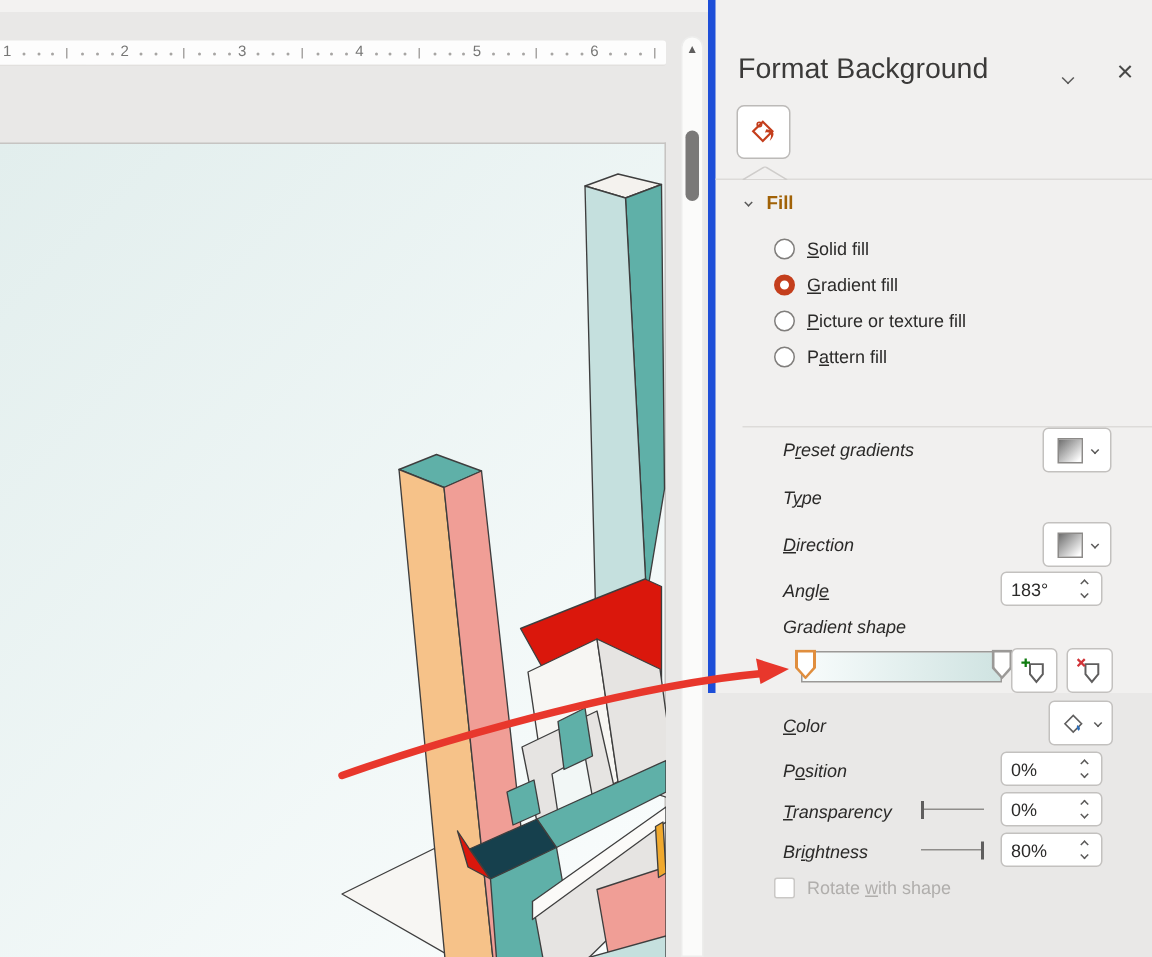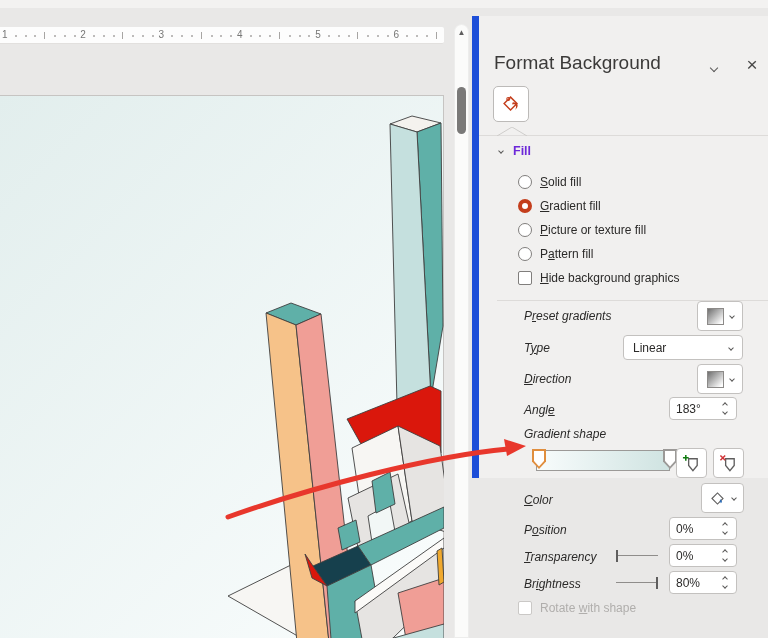--- a/index.html
+++ b/index.html
@@ -19,34 +19,34 @@
     border-top:1px solid #c6c4c2; border-right:1px solid #c6c4c2; }
   .slide svg { position:absolute; left:0; top:0; }
   .iso { stroke:#3e3e3e; stroke-width:0.9; stroke-linejoin:round; }
 
   
   .vscroll { position:absolute; left:454px; top:24px; width:15px; height:614px; background:#fbfbfa; border:1px solid #ededec; border-radius:8px 8px 0 0; }
   .vscroll .uparrow { position:absolute; left:0; right:0; top:4px; text-align:center; font-size:8px; color:#5f5e5e; line-height:8px; }
   .vscroll .thumb { position:absolute; left:2px; top:62px; width:9px; height:47px; background:#7a7978; border-radius:5px; }
 
   
-  .panel { position:absolute; left:472px; top:16px; width:296px; height:462px; background:var(--panel-bg); border-left:7px solid #1d4ed8; font-size:12px; color:#2b2a29; }
+  .panel { position:absolute; left:472px; top:0; width:296px; height:462px; background:var(--panel-bg); border-left:5px solid #1d4ed8; font-size:12px; color:#2b2a29; }
   .panel-title { position:absolute; left:15px; top:36px; font-size:19px; color:#3b3a39; }
   .title-chevron { position:absolute; left:232px; top:44px; width:18px; height:14px; cursor:pointer; }
   .close-btn { position:absolute; left:262px; top:38px; width:22px; height:22px; font-size:19px; color:#494948; text-align:center; line-height:22px; cursor:pointer; }
   .chev { display:inline-block; width:6px; height:6px; border-right:1.4px solid #5a5958; border-bottom:1.4px solid #5a5958; transform:rotate(45deg); }
   .chev.small { width:4px; height:4px; border-width:1.2px; }
   .chev.up { transform:rotate(-135deg); }
 
   .tab-btn { position:absolute; left:14px; top:70px; width:36px; height:36px; background:#fff; border:1px solid #bcbab8; border-radius:5px; display:flex; align-items:center; justify-content:center; }
   .panel-divider { position:absolute; left:0; top:119px; width:296px; height:1px; background:#dddbd9; }
   .tab-notch { position:absolute; left:18px; top:111px; }
 
   .fill-header { position:absolute; left:20px; top:128px; display:flex; align-items:center; gap:10px; cursor:pointer; }
-  .fill-header .hlabel { font-weight:bold; font-size:12.5px; color:#6d28d9; }
+  .fill-header .hlabel { font-weight:bold; font-size:12.5px; color:#a16207; }
 
   .opt-row { position:absolute; left:39px; display:flex; align-items:center; gap:8px; cursor:pointer; }
   .radio { width:14px; height:14px; border:1px solid #807e7c; border-radius:50%; background:#fff; flex:0 0 auto; }
   .radio.sel { border:4.5px solid var(--accent); }
   .cbox { width:14px; height:14px; border:1px solid #807e7c; border-radius:2px; background:#fff; flex:0 0 auto; }
   .opt-row.disabled { color:#b0aeac; }
   .opt-row.disabled .cbox { border-color:#cac8c6; }
   .ak { text-decoration:underline; }
 
   .sec-divider { position:absolute; left:18px; top:284px; width:278px; height:1px; background:#dddbd9; }
@@ -205,38 +205,30 @@
       <span><span class="ak">G</span>radient fill</span>
     </div>
     <div class="opt-row" style="top:207px">
       <span class="radio"></span>
       <span><span class="ak">P</span>icture or texture fill</span>
     </div>
     <div class="opt-row" style="top:231px">
       <span class="radio"></span>
       <span>P<span class="ak">a</span>ttern fill</span>
     </div>
-    <div class="opt-row" style="top:255px">
-      <span class="cbox"></span>
-      <span><span class="ak">H</span>ide background graphics</span>
-    </div>
 
     <div class="sec-divider"></div>
 
     <span class="rlabel" style="top:293px">P<span class="ak">r</span>eset gradients</span>
     <div class="ctl-btn" style="left:218px; top:285px; width:46px; height:30px;">
       <span class="swatch"></span>
         <span class="chev small"></span>
     </div>
 
     <span class="rlabel" style="top:325px">T<span class="ak">y</span>pe</span>
-    <div class="dropdown" style="left:144px; top:319px; width:120px; height:25px;">
-      <span class="dval">Linear</span>
-      <span class="chev small"></span>
-    </div>
 
     <span class="rlabel" style="top:356px"><span class="ak">D</span>irection</span>
     <div class="ctl-btn" style="left:218px; top:348px; width:46px; height:30px;">
       <span class="swatch"></span>
         <span class="chev small"></span>
     </div>
 
     <span class="rlabel" style="top:387px">Angl<span class="ak">e</span></span>
     <div class="spin" style="left:190px; top:381px;">
       <span class="sval">183°</span>

